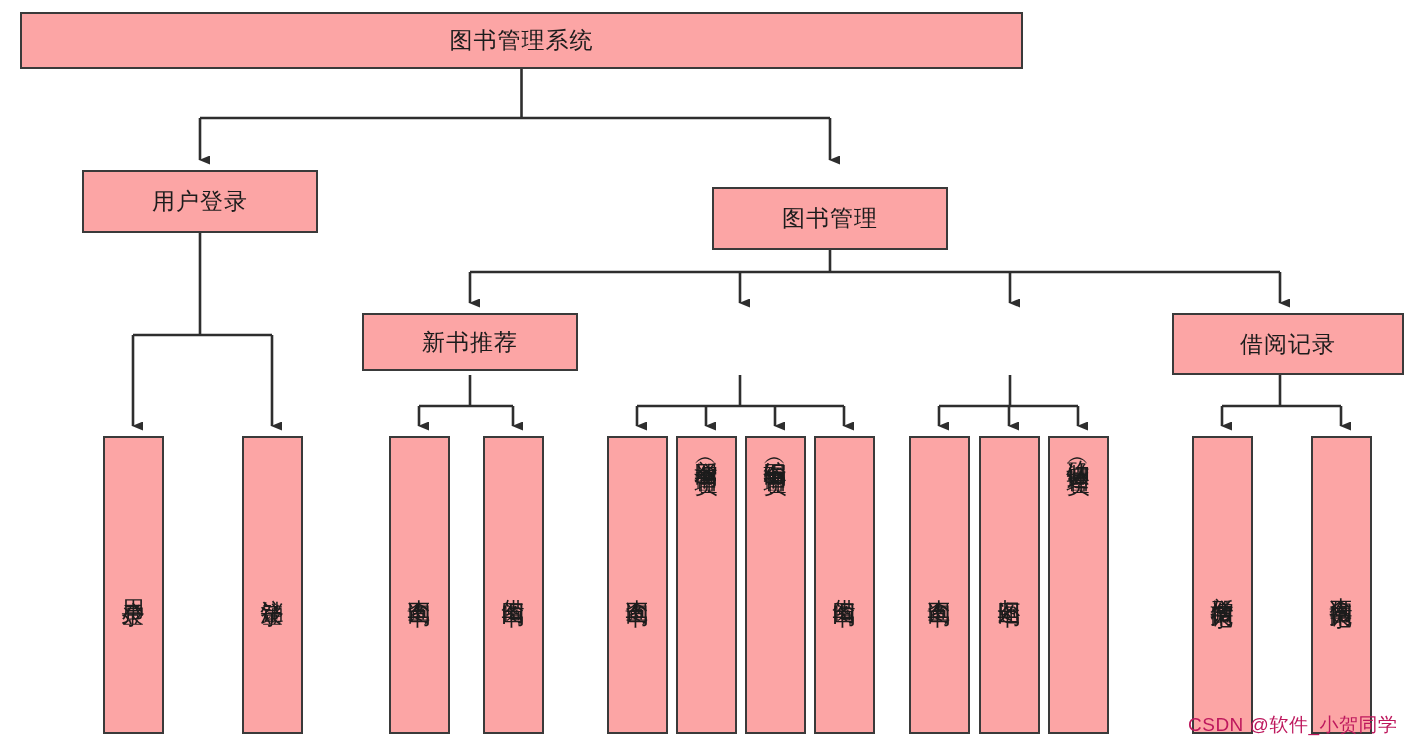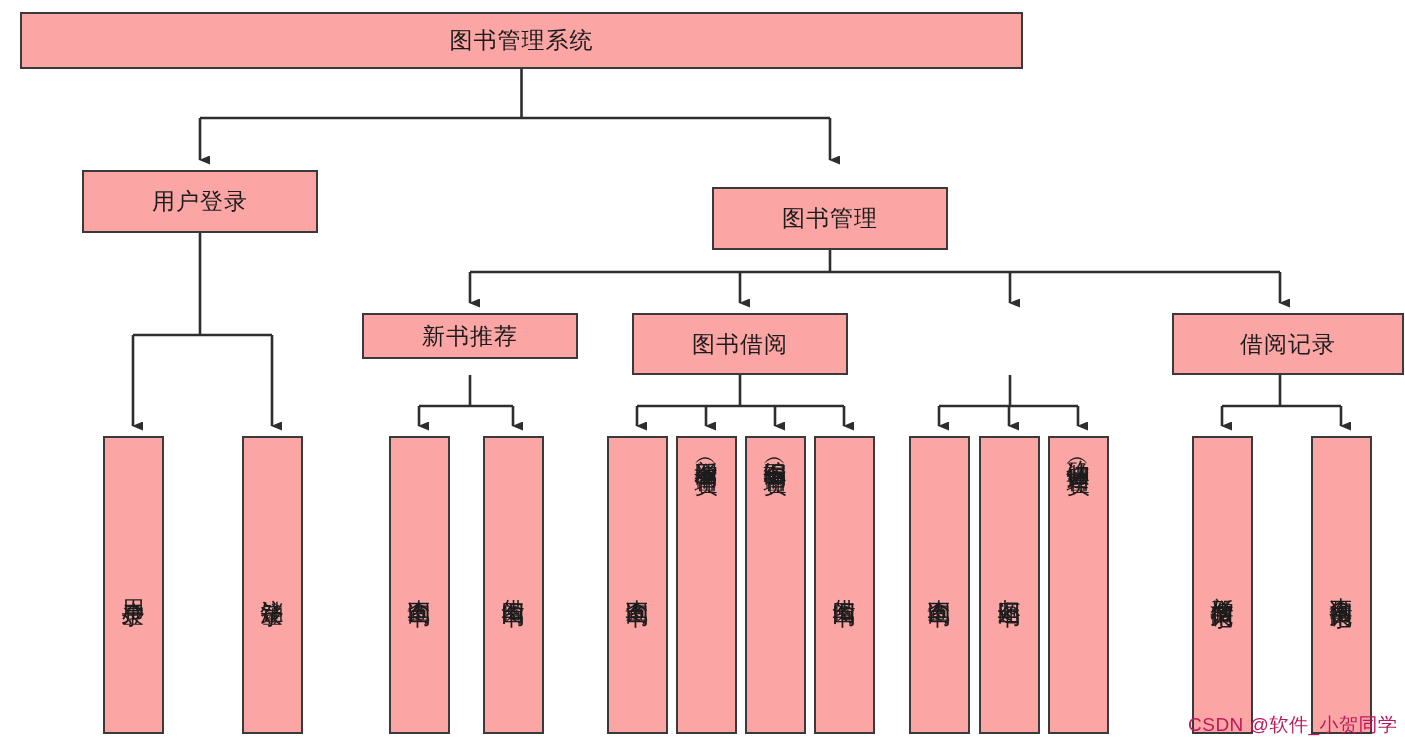--- a/index.html
+++ b/index.html
@@ -131,25 +131,22 @@
     <span>图书管理系统</span>
   </div>
 
   <div class="node-box horizontal" style="left:82px; top:170px; width:236px; height:63px;">
     <span>用户登录</span>
   </div>
   <div class="node-box horizontal" style="left:712px; top:170px; width:236px; height:63px;margin-top:17px;">
     <span>图书管理</span>
   </div>
 
-  <div class="node-box horizontal" style="left:362px; top:313px; width:216px; height:46px;">
+  <div class="node-box horizontal" style="left:362px; top:313px; width:216px; height:58px;">
     <span>新书推荐</span>
-  </div>
-  <div class="node-box horizontal" style="left:632px; top:313px; width:216px; height:62px;">
-    <span>图书借阅</span>
   </div>
   <div class="node-box horizontal" style="left:1172px; top:313px; width:232px; height:62px;">
     <span>借阅记录</span>
   </div>
 
   <div class="node-box vertical" style="left:103px; top:436px; width:61px; height:298px;">
     <span class="vlabel">用户登录</span>
   </div>
   <div class="node-box vertical" style="left:242px; top:436px; width:61px; height:298px;">
     <span class="vlabel">注销登录</span>

